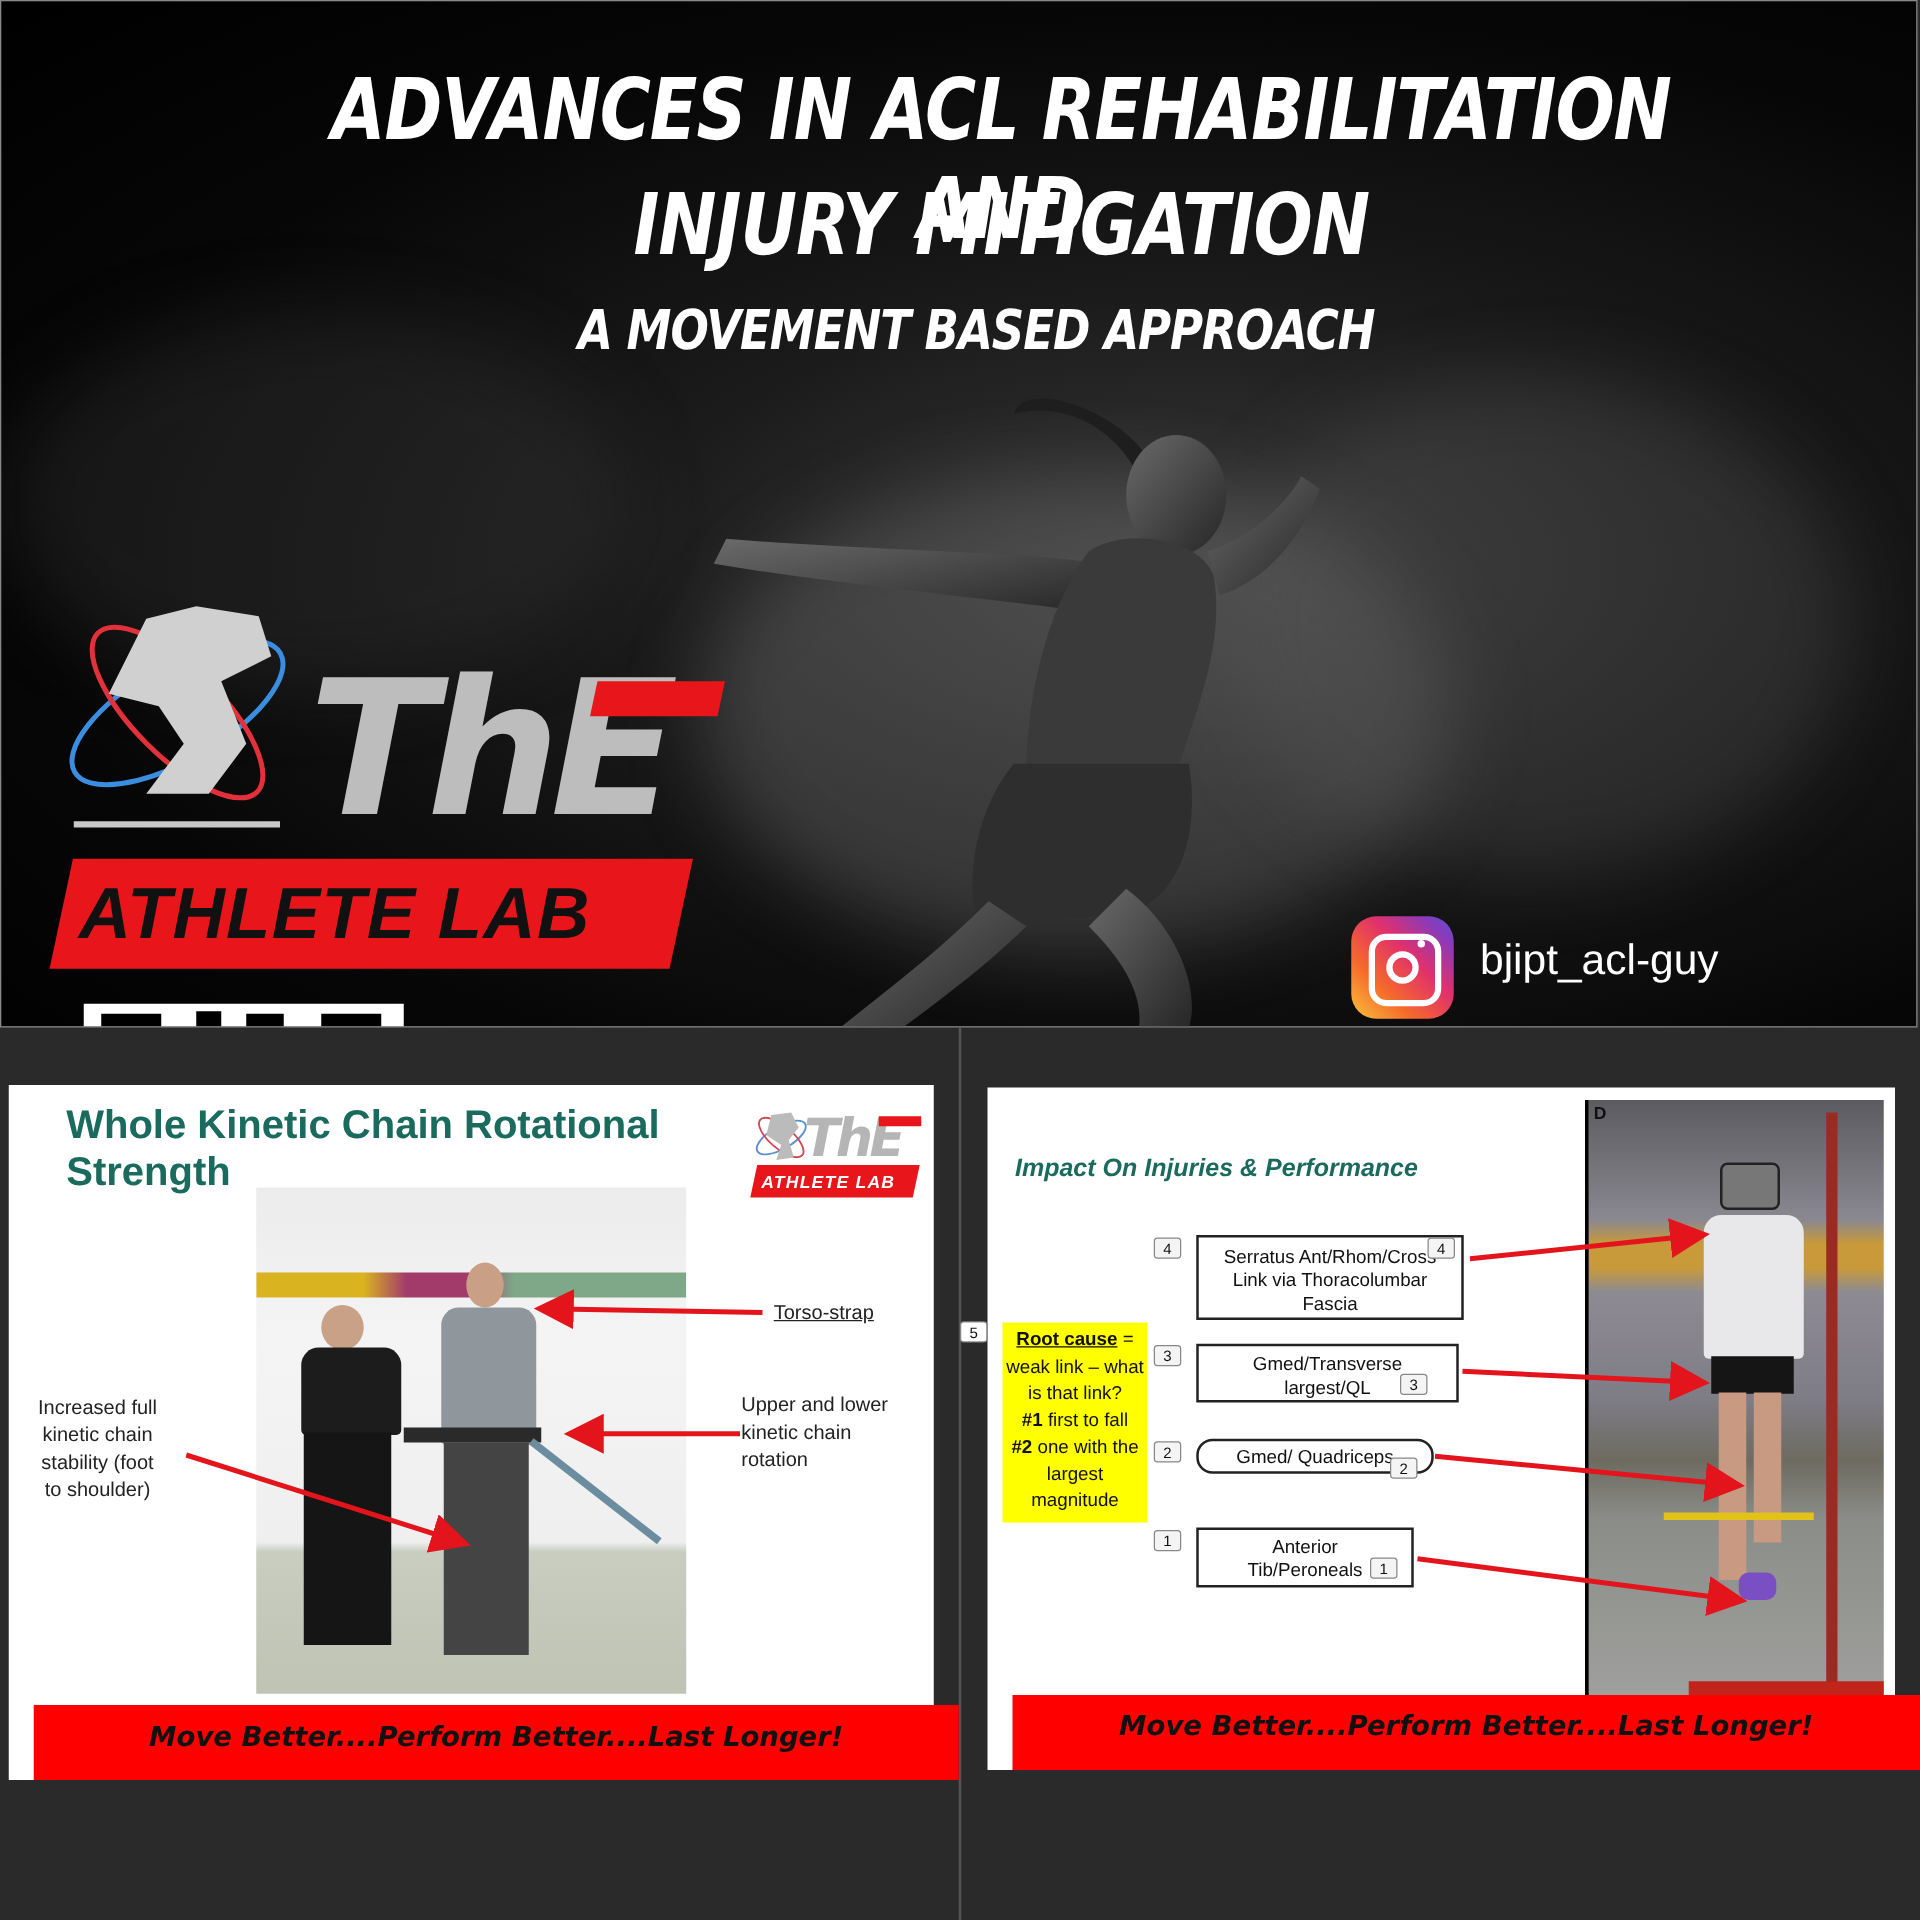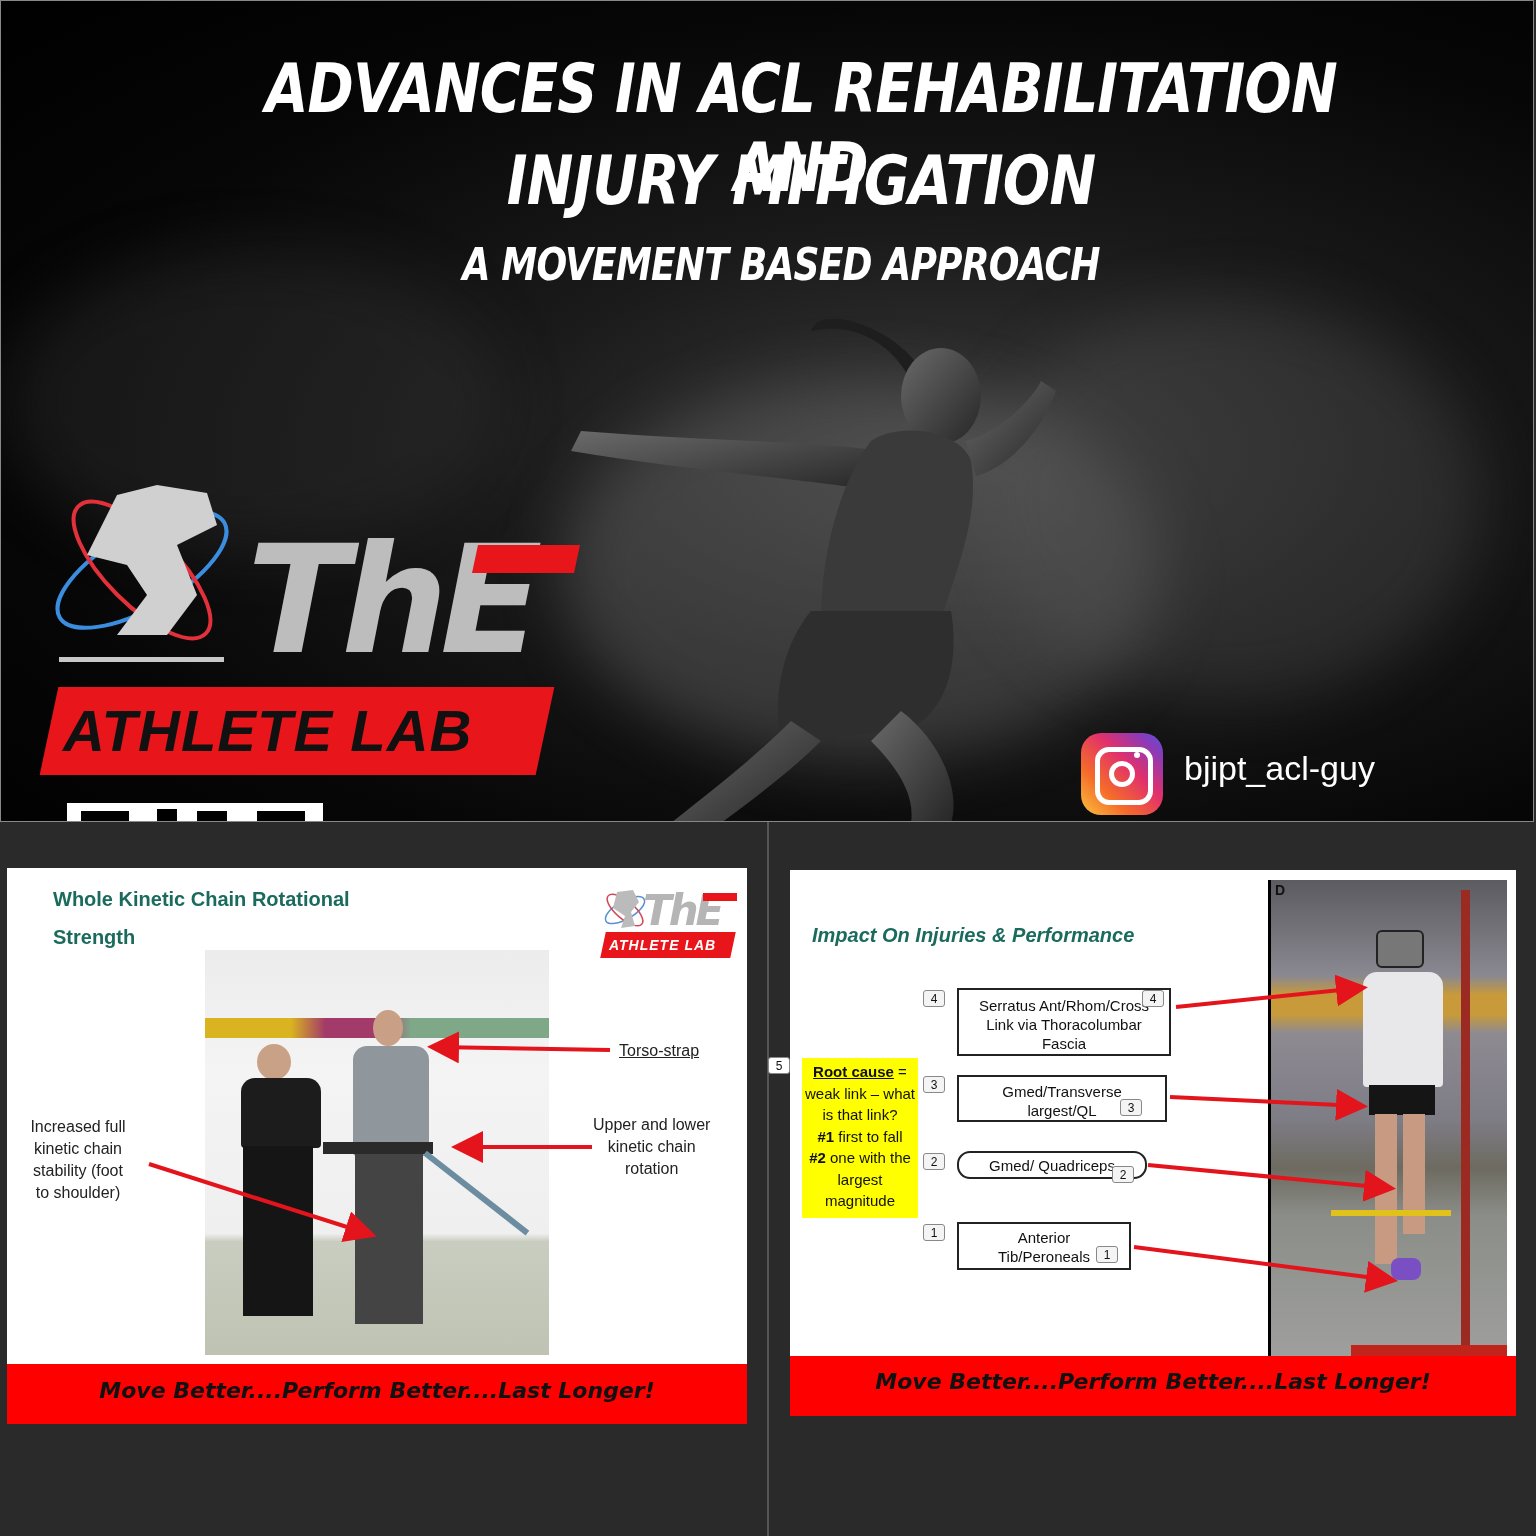--- a/index.html
+++ b/index.html
@@ -21,21 +21,21 @@
   #ig{left:1080px;top:732px;width:82px;height:82px;border-radius:20px;background:linear-gradient(45deg,#f9c23c 0%,#f56a2a 30%,#e1306c 60%,#8a3ab9 85%,#5b51d8 100%);}
   #ig .ring{position:absolute;left:14px;top:14px;width:48px;height:48px;border:5px solid #fff;border-radius:14px;}
   #ig .dot{position:absolute;left:28px;top:28px;width:16px;height:16px;border:5px solid #fff;border-radius:50%;}
   #ig .dot2{position:absolute;left:53px;top:19px;width:6px;height:6px;background:#fff;border-radius:50%;}
   #handle{left:1183px;top:748px;color:#fff;font-family:"Liberation Sans",sans-serif;font-size:34px;}
   
   #qr{left:66px;top:802px;width:256px;height:20px;background:#fff;}
   
   .slide{background:#fff;box-sizing:border-box;}
   .slide-title{color:#1a6b5e;font-weight:bold;font-family:"Liberation Sans",sans-serif;}
-  .foot{background:#ff0000;text-align:center;color:#111;font-style:italic;font-weight:bold;font-family:"DejaVu Sans",sans-serif;}
+  .foot{background:#ff0000;text-align:center;color:#111;font-style:italic;font-weight:bold;font-family:"DejaVu Sans",sans-serif;margin-left:20px;}
   .ann{font-family:"Liberation Sans",sans-serif;color:#222;font-size:16px;line-height:22px;text-align:center;}
   .box{border:2px solid #222;background:#fff;text-align:center;font-family:"Liberation Sans",sans-serif;font-size:15px;line-height:19px;color:#111;box-sizing:border-box;}
   .num{border:1px solid #888;border-radius:3px;background:#f4f4f4;font-family:"Liberation Sans",sans-serif;font-size:12px;line-height:16px;text-align:center;color:#111;width:22px;height:17px;box-sizing:border-box;}
   .squig{text-decoration:underline wavy #d33;text-decoration-thickness:1px;}
   svg{overflow:visible;}
 </style>
 </head>
 <body>
 
 <div id="hero" class="abs">
@@ -97,21 +97,21 @@
     <div class="abs" style="left:14px;top:8px;width:48px;height:12px;background:#000;"></div>
     <div class="abs" style="left:90px;top:6px;width:20px;height:14px;background:#000;"></div>
     <div class="abs" style="left:130px;top:8px;width:30px;height:12px;background:#000;"></div>
     <div class="abs" style="left:190px;top:8px;width:48px;height:12px;background:#000;"></div>
   </div>
 </div>
 
 <div class="abs" style="left:767px;top:822px;width:2px;height:714px;background:#555;"></div>
 
 <div class="abs slide" style="left:7px;top:868px;width:740px;height:556px;">
-  <div class="abs slide-title" style="left:46px;top:12px;font-size:20px;line-height:38px;">
+  <div class="abs slide-title" style="left:46px;top:12px;font-size:32px;line-height:38px;">
     <div>Whole Kinetic Chain Rotational</div>
     <div>Strength</div>
   </div>
 
   <div class="abs" style="left:596px;top:20px;width:140px;height:70px;">
     <svg class="abs" style="left:0;top:0;" width="50" height="50">
       <ellipse cx="22" cy="22" rx="22" ry="9" transform="rotate(-30 22 22)" fill="none" stroke="#5a8fd0" stroke-width="1.5"></ellipse>
       <ellipse cx="22" cy="22" rx="22" ry="9" transform="rotate(40 22 22)" fill="none" stroke="#d04a55" stroke-width="1.5"></ellipse>
       <path d="M14 4 L30 2 L36 14 L28 24 L32 38 L18 40 L22 28 L10 20 Z" fill="#bbb"></path>
     </svg>
@@ -135,21 +135,21 @@
     <div class="abs" style="left:220px;top:200px;width:130px;height:6px;background:#6c8da0;transform:rotate(38deg);transform-origin:left;"></div>
   </div>
 
   <div class="ann abs" style="left:12px;top:248px;width:118px;">
     <div>Increased full</div>
     <div>kinetic chain</div>
     <div>stability (foot</div>
     <div>to shoulder)</div>
   </div>
   <div class="ann abs" style="left:612px;top:172px;text-align:left;text-decoration:underline;">Torso-strap</div>
-  <div class="ann abs" style="left:586px;top:246px;text-align:center;">
+  <div class="ann abs" style="left:586px;top:246px;text-align:left;">
     <div>Upper and lower</div>
     <div>kinetic chain</div>
     <div>rotation</div>
   </div>
 
   <svg class="abs" style="left:0;top:0;" width="740" height="556">
     <defs>
         <marker id="ah" markerWidth="8" markerHeight="8" refX="6" refY="4" orient="auto">
           <path d="M0 0 L8 4 L0 8 Z" fill="#e3141b"></path>
         </marker>

